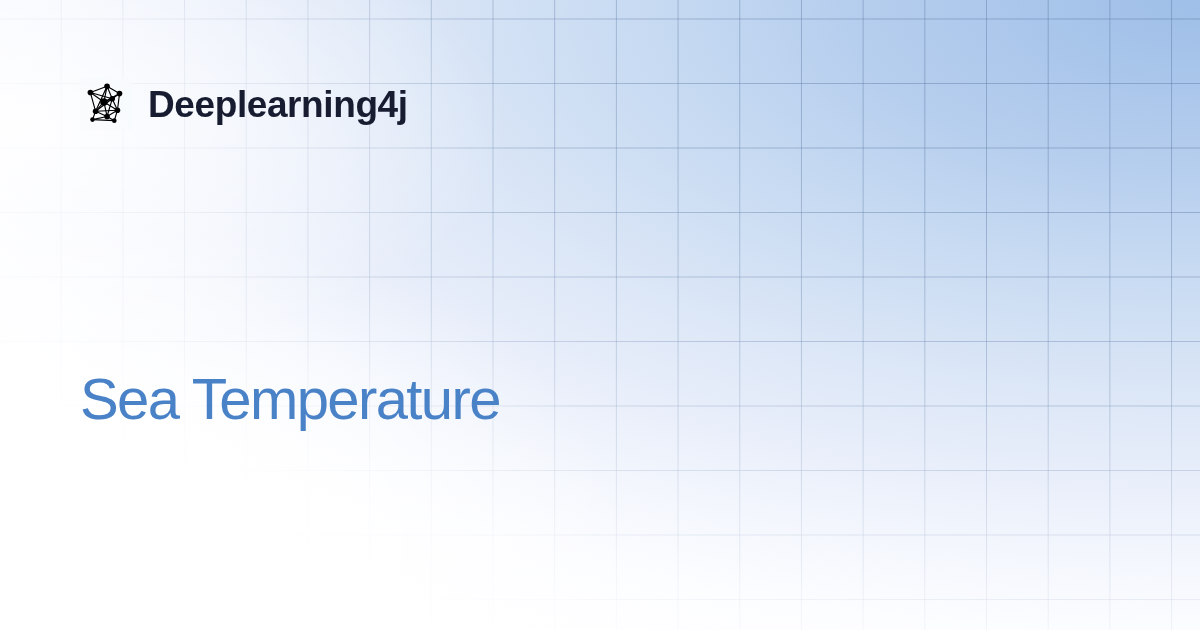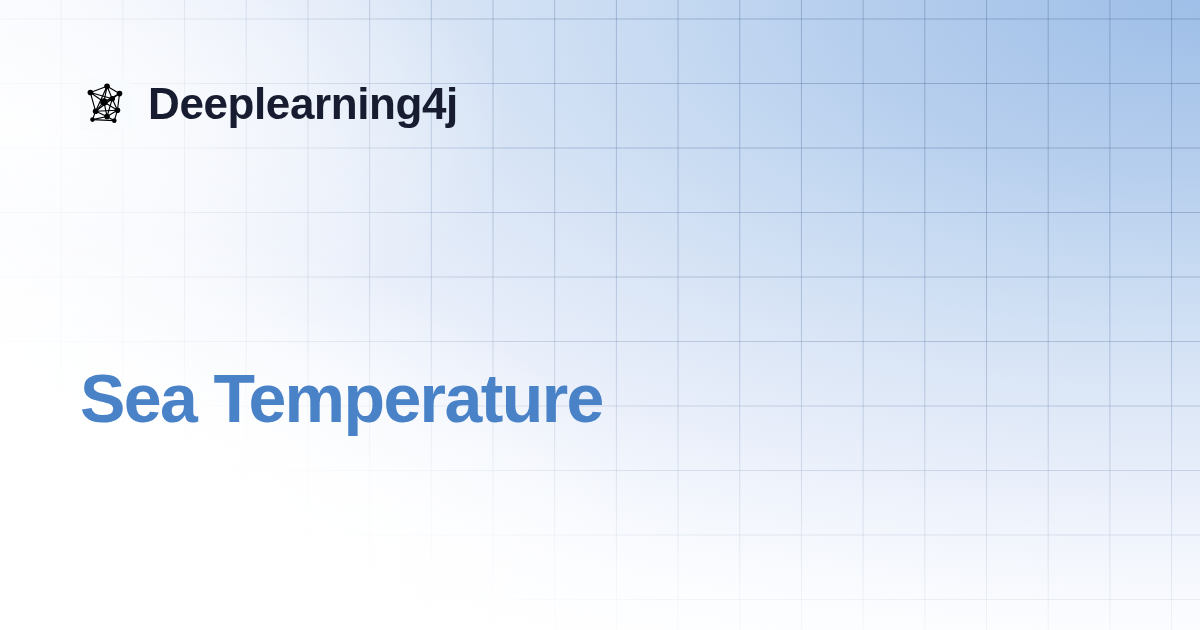--- a/index.html
+++ b/index.html
@@ -90,36 +90,36 @@
     gap: 16px;
   }
   .brand-logo {
     width: 52px;
     height: 52px;
     display: block;
     background: rgba(248,250,253,0.82);
     border-radius: 2px;
   }
   .brand-name {
-    font-size: 44px;
+    font-size: 37px;
     font-weight: bold;
     color: #171c30;
     letter-spacing: -0.4px;
     line-height: 1;
     white-space: nowrap;
   }
 
   
   .headline {
     position: absolute;
     left: 80px;
     top: 352px;
     width: 1000px;
-    font-size: 68px;
-    font-weight: bold;
+    font-size: 58px;
+    font-weight: normal;
     line-height: 93px;
     letter-spacing: -1.6px;
     color: #4a82c8;
   }
   .headline-line {
     display: block;
     white-space: nowrap;
   }
 </style>
 </head>

